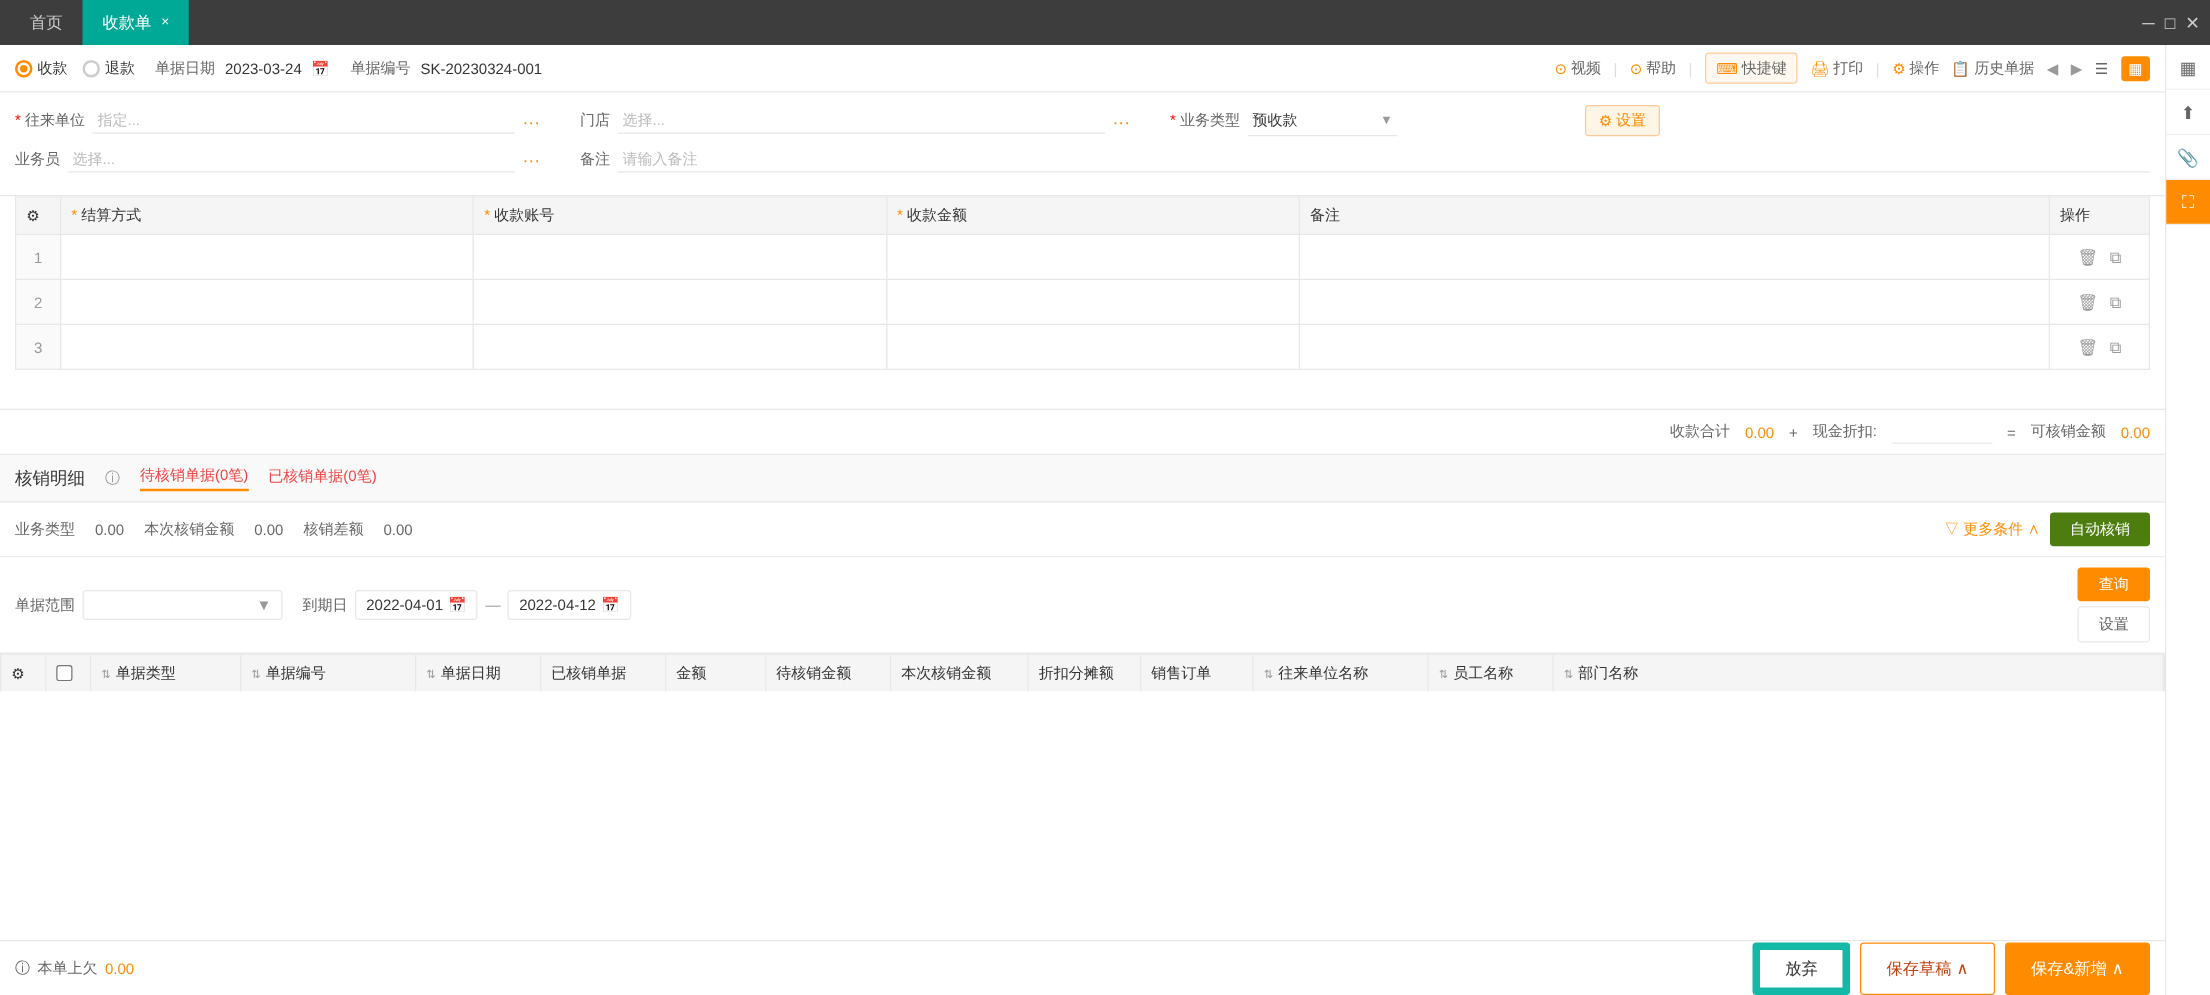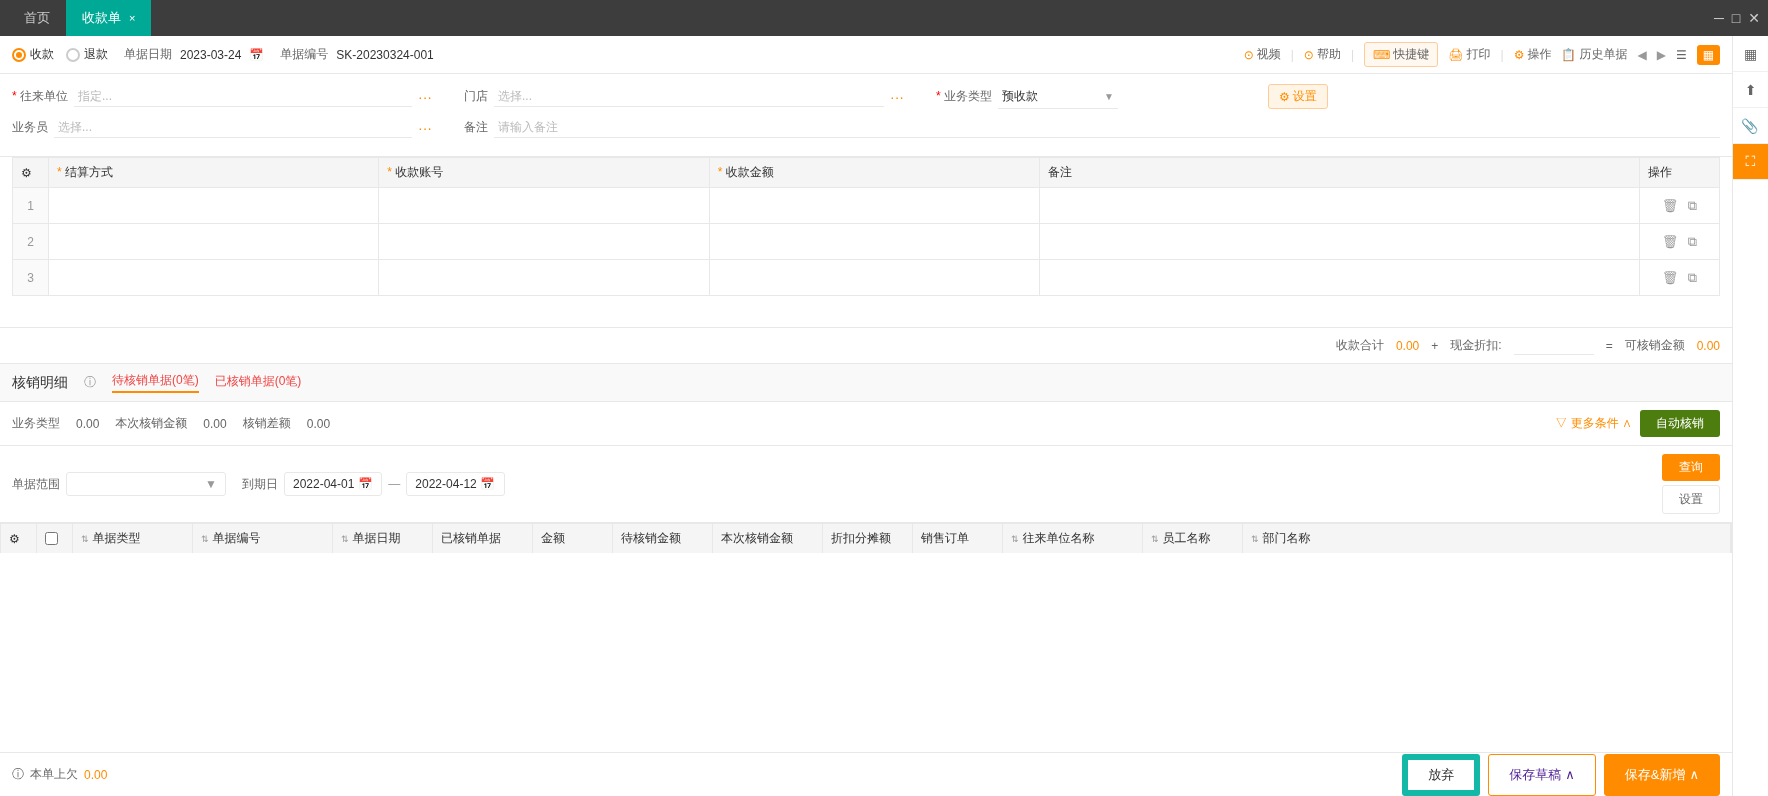--- a/index.html
+++ b/index.html
@@ -394,21 +394,21 @@
       border: 6px solid #14b8a6;
       padding: 6px 20px;
       border-radius: 3px;
       cursor: pointer;
       font-size: 13px;
       color: #333;
     }
     .btn-save-draft {
       background: #fff;
       border: 1px solid #ff8c00;
-      color: #4c1d95;
+      color: #c2410c;
       padding: 6px 20px;
       border-radius: 3px;
       cursor: pointer;
       font-size: 13px;
       display: flex; align-items: center; gap: 4px;
     }
     .btn-save-new {
       background: #ff8c00;
       border: 1px solid #ff8c00;
       color: #fff;

